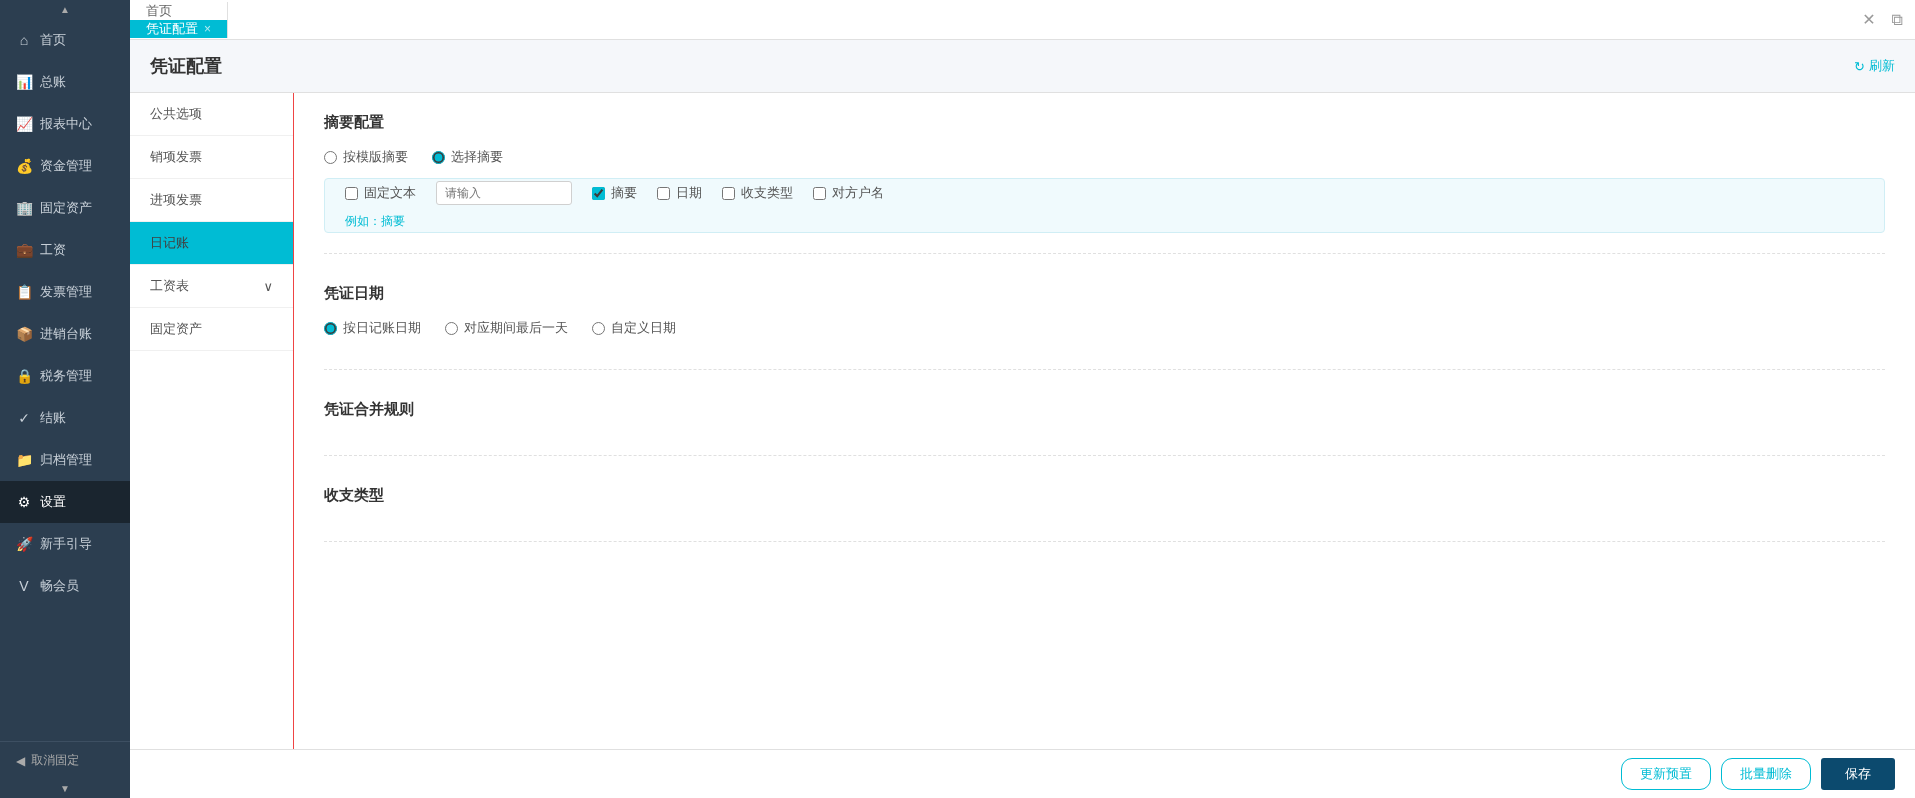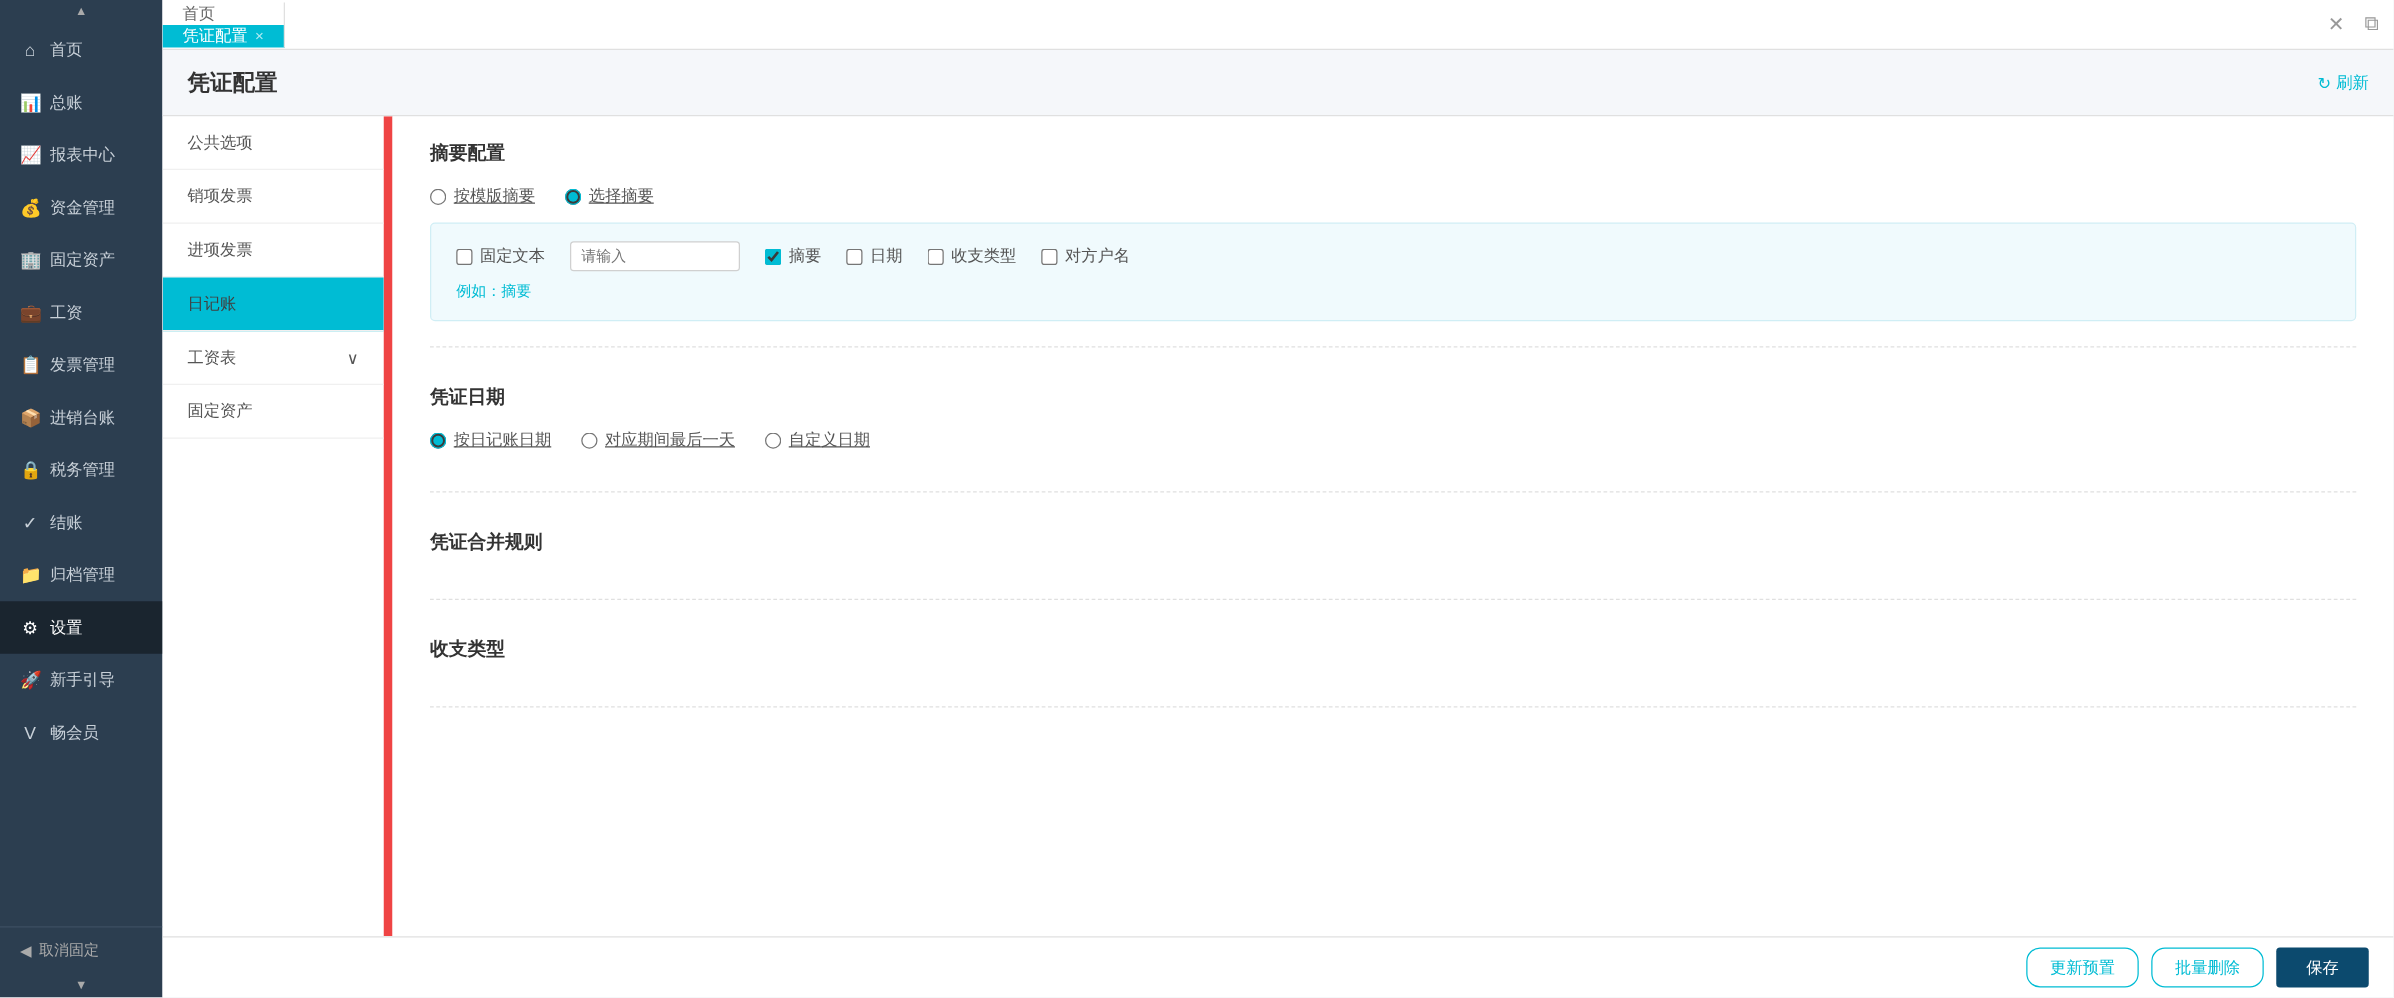--- a/index.html
+++ b/index.html
@@ -130,23 +130,23 @@
 
     
     .content-area {
       flex: 1;
       display: flex;
       overflow: hidden;
     }
 
     
     .left-nav {
-      width: 184px;
+      width: 164px;
       background: #fff;
-      border-right: 7px solid #ef4444;
+      border-right: 1px solid #ef4444;
       flex-shrink: 0;
       overflow-y: auto;
     }
     .left-nav-item {
       padding: 12px 20px;
       cursor: pointer;
       color: #555;
       font-size: 13px;
       border-bottom: 1px solid #f0f0f0;
       display: flex;
@@ -187,32 +187,31 @@
       gap: 24px;
       margin-bottom: 12px;
     }
     .radio-label {
       display: flex;
       align-items: center;
       gap: 6px;
       cursor: pointer;
       font-size: 13px;
       color: #555;
-      text-decoration: underline;
     }
     .radio-label input[type="radio"] {
       accent-color: #00bcd4;
       cursor: pointer;
     }
 
     
     .config-box {
       background: #f0fafd;
       border: 1px solid #d0eef5;
-      padding: 14px 20px;
+      padding: 2px 20px;
       border-radius: 4px;
       margin-top: 10px;
     }
     .checkbox-row {
       display: flex;
       align-items: center;
       gap: 20px;
       flex-wrap: wrap;
     }
     .checkbox-label {

